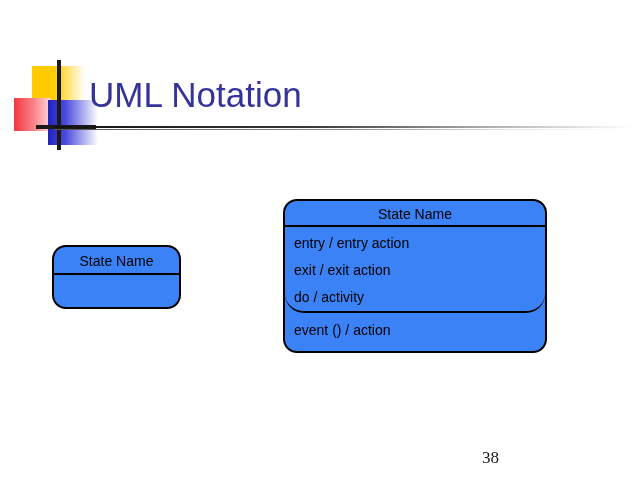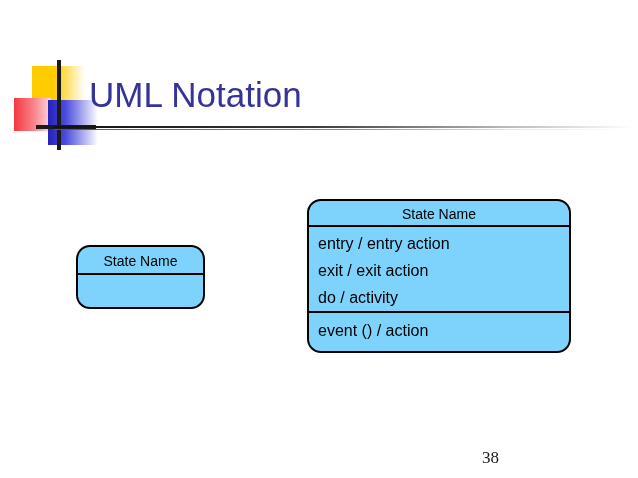--- a/index.html
+++ b/index.html
@@ -97,39 +97,39 @@
     height: 1px;
     background: linear-gradient(to right, #555555 0%, #8a8a8a 50%, #e8e8e8 80%, #ffffff 100%);
   }
 
   
   .state-box {
     position: absolute;
     box-sizing: border-box;
     border: 2px solid #000000;
     border-radius: 14px;
-    background: #7dd3fc;
-    margin-left: 24px;
+    background: #3b82f6;
   }
   .state-header {
     box-sizing: border-box;
     text-align: center;
     color: #000000;
     font-size: 14px;
     line-height: 16px;
     border-bottom: 2px solid #000000;
     white-space: nowrap;
     overflow: hidden;
   }
   .state-compartment {
     box-sizing: border-box;
     color: #000000;
-    font-size: 16px;
+    font-size: 14px;
     line-height: 19px;
     overflow: hidden;
+    border-radius: 19px;
   }
   .state-compartment.divided {
     border-bottom: 2px solid #000000;
   }
   .state-line {
     white-space: nowrap;
   }
 
   
   #state-simple {

